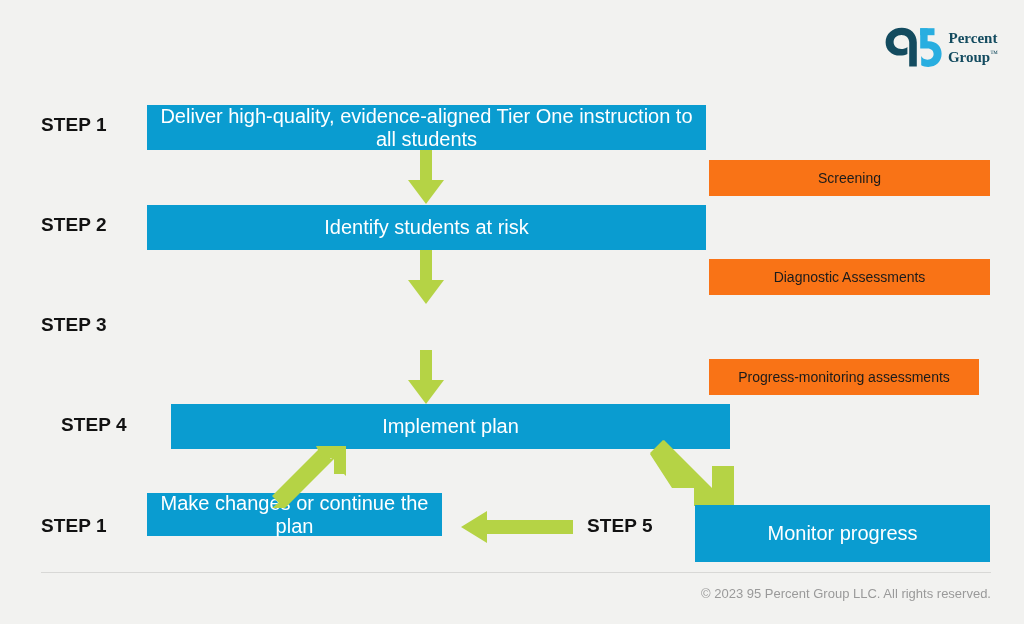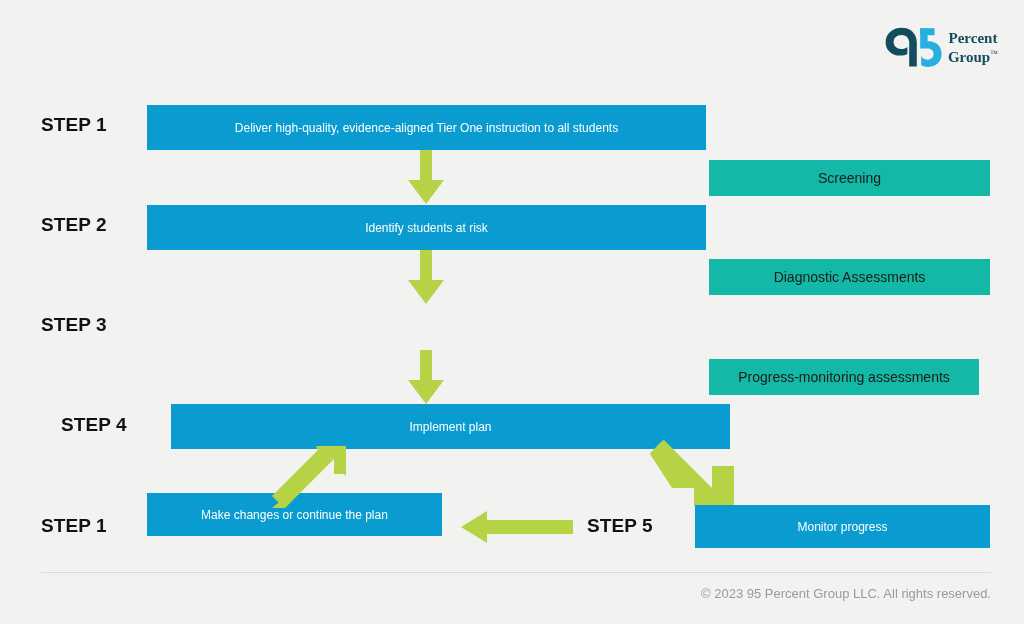--- a/index.html
+++ b/index.html
@@ -63,32 +63,32 @@
     font-weight: 700;
     color: #121212;
     letter-spacing: 0.1px;
     white-space: nowrap;
   }
 
   .blue-bar {
     position: absolute;
     background: #0a9cd0;
     color: #ffffff;
-    font-size: 12px;
+    font-size: 20px;
     display: flex;
     align-items: center;
     justify-content: center;
     text-align: center;
     padding: 0 10px;
     box-sizing: border-box;
   }
 
   .green-bar {
     position: absolute;
-    background: #14b8a6;
+    background: #f97316;
     color: #1b1b1b;
     font-size: 14px;
     display: flex;
     align-items: center;
     justify-content: center;
     text-align: center;
     padding: 0 10px;
     box-sizing: border-box;
   }
 
@@ -187,18 +187,18 @@
     </svg>
   </div>
 
   <div class="arrow" style="left:461px; top:511px;">
     <svg width="112" height="32" viewBox="0 0 112 32">
       <polygon points="0,16 26,0 26,9 112,9 112,23 26,23 26,32" fill="#b5d345"></polygon>
     </svg>
   </div>
 
   <div class="step-label" style="left:587px; top:515px;">STEP 5</div>
-  <div class="blue-bar" style="left:695px; top:505px; width:295px; height:43px;">Monitor progress</div>
+  <div class="blue-bar" style="left:695px; top:505px; width:295px; height:57px;">Monitor progress</div>
 
   <div class="footer-rule"></div>
   <div class="footer-text">© 2023 95 Percent Group LLC. All rights reserved.</div>
 
 </div>
 
 </body></html>

